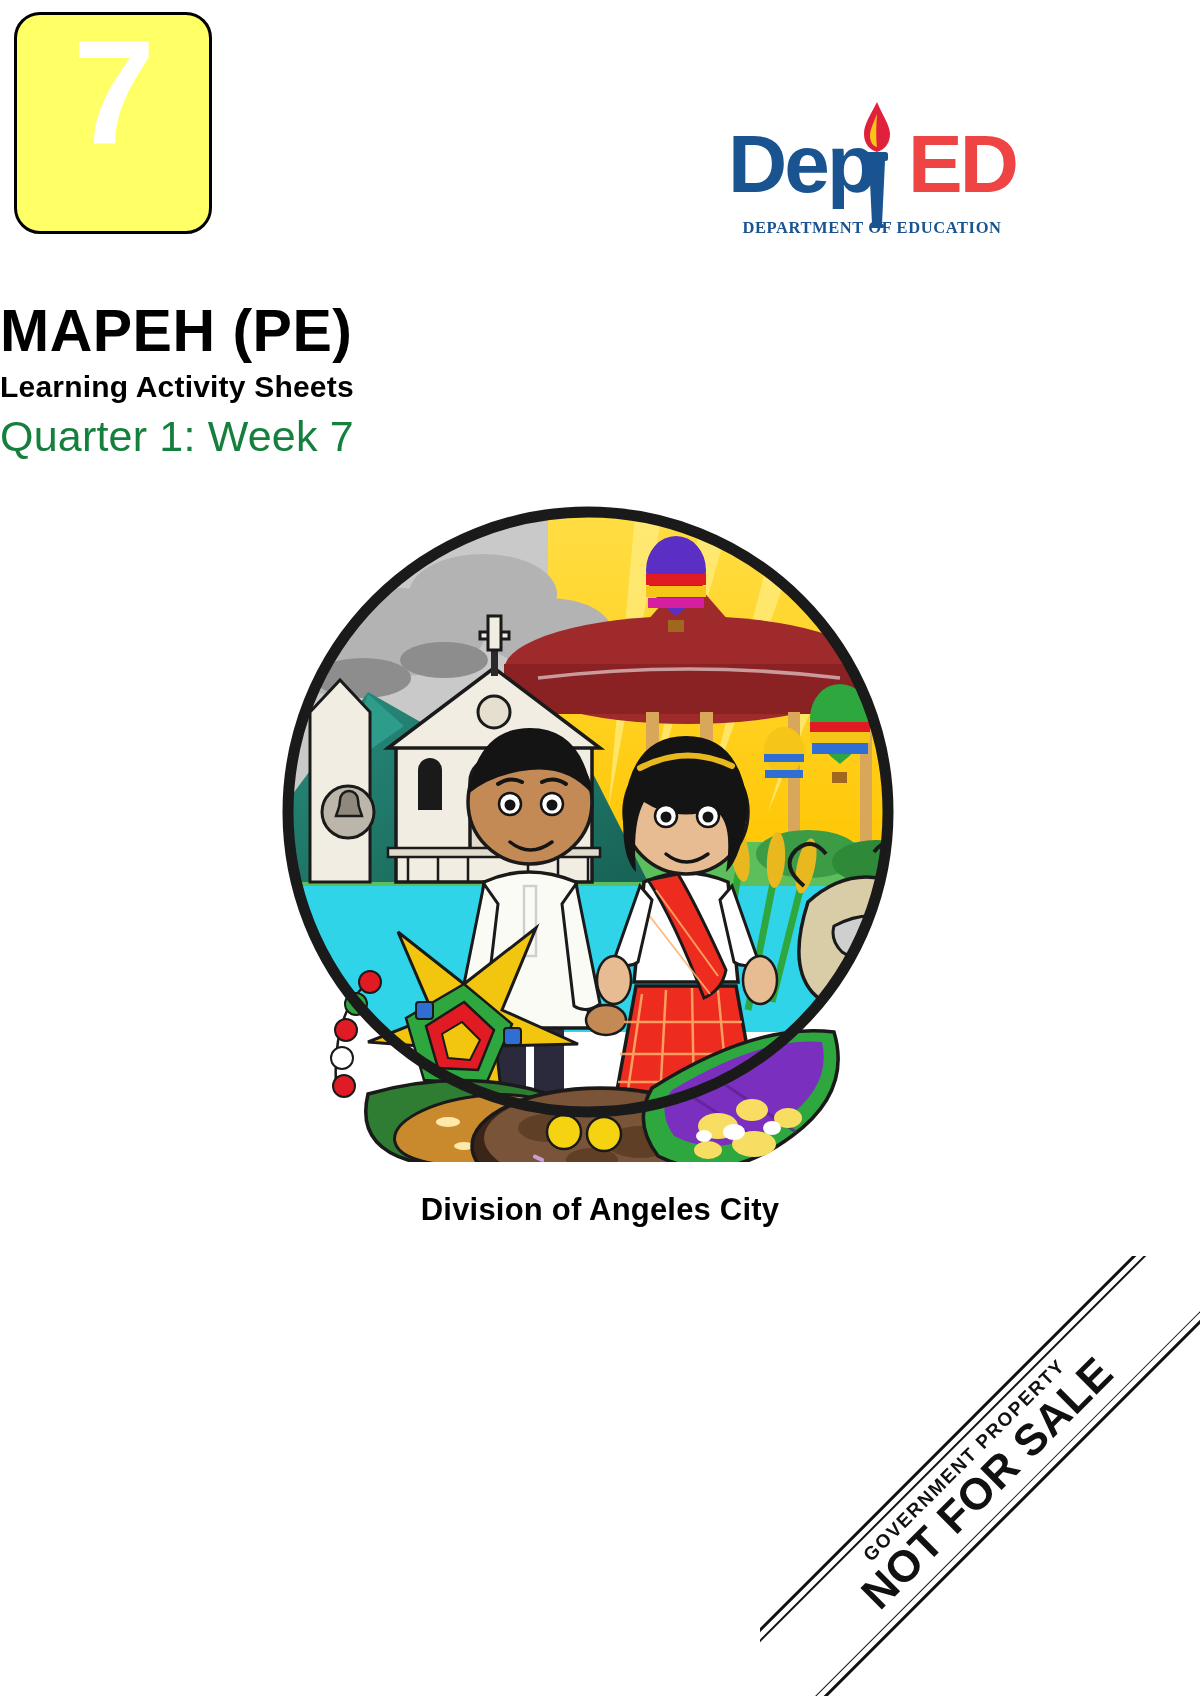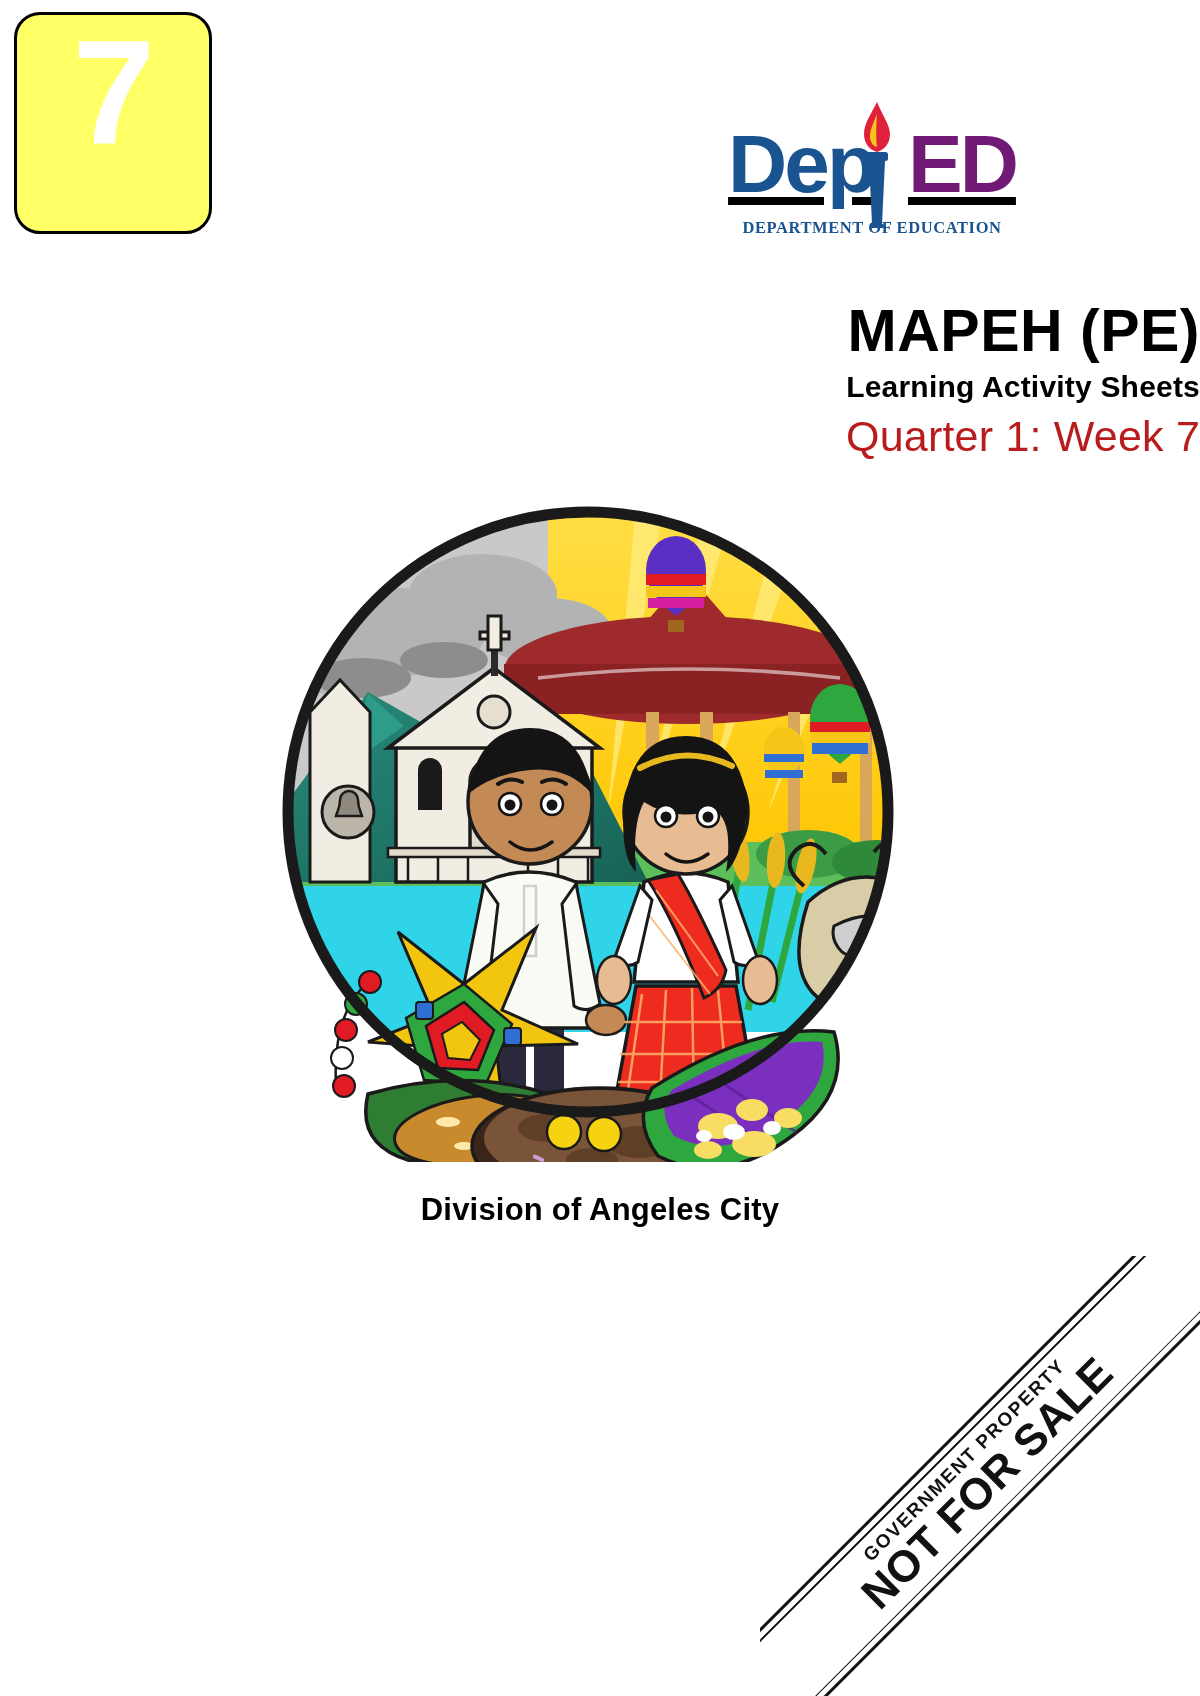--- a/index.html
+++ b/index.html
@@ -31,58 +31,58 @@
   }
 
   
   .deped-logo{
     position:absolute; left:722px; top:112px;
     width:300px; height:148px;
   }
   .deped-wordmark{
     position:relative;
     height:104px;
-    display:flex; align-items:center; justify-content:center;text-decoration:underline;
+    display:flex; align-items:center; justify-content:center;
   }
   .deped-dep, .deped-ed{
     font-family:"Liberation Sans", sans-serif;
     font-size:82px; font-weight:700; line-height:1;
     letter-spacing:-3px;
   }
   .deped-dep{ color:#1A5490; }
-  .deped-ed{ color:#701a75; margin-left:34px; }
+  .deped-ed{ color:#ef4444; margin-left:34px; }
   .torch{
     position:absolute; left:124px; top:-12px;
     width:62px; height:128px;
   }
   .deped-tagline{
     text-align:center;
     font-family:"Liberation Serif", serif;
     font-size:16.5px;
     font-weight:700;
     color:#1A5490;
     letter-spacing:0.6px;
     margin-top:2px;
   }
 
   
   .title-block{
     position:absolute; left:0; right:0; top:300px;
-    text-align:right;
+    text-align:left;
   }
   .subject-title{
     font-size:59px; font-weight:700; color:#000;
     letter-spacing:0.5px; line-height:1.08;
   }
   .doc-type{
     font-size:30px; font-weight:700; color:#000000;
     letter-spacing:0.2px; margin-top:6px; line-height:1.15;
   }
   .quarter-week{
-    font-size:43px; font-weight:400; color:#b91c1c;
+    font-size:43px; font-weight:400; color:#15803d;
     letter-spacing:0.2px; margin-top:8px; line-height:1.15;
   }
 
   
   .illustration-wrap{
     position:absolute; left:248px; top:482px;
     width:680px; height:680px;
   }
   .illustration-wrap svg{ display:block; width:100%; height:100%; }
 

